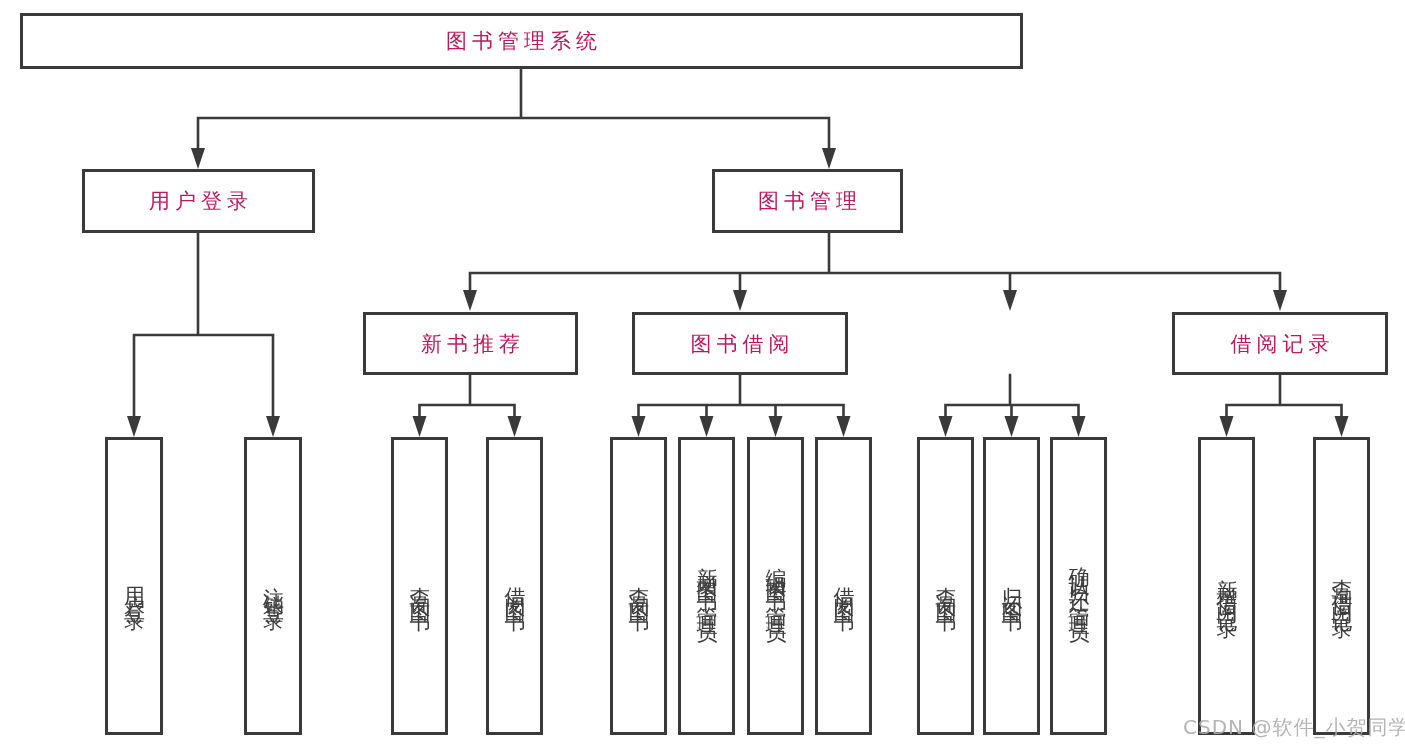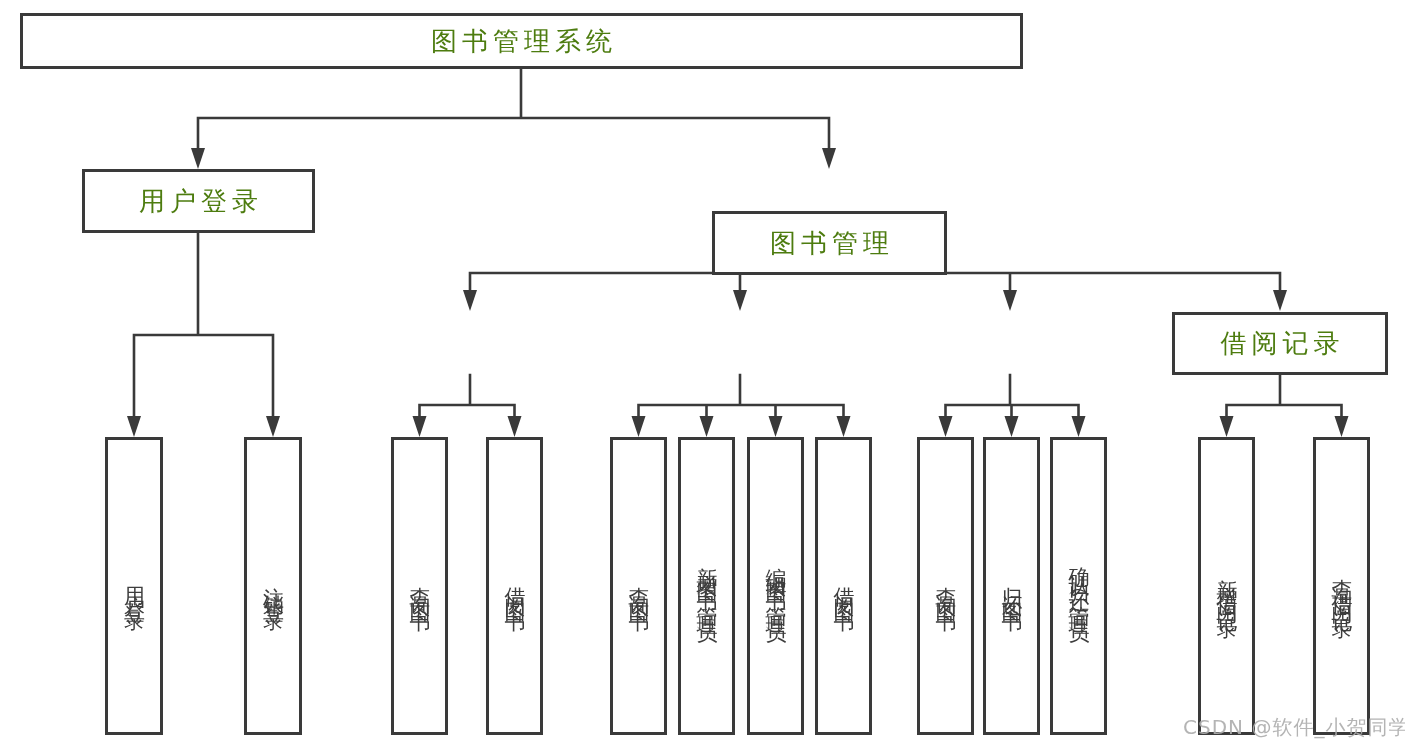--- a/index.html
+++ b/index.html
@@ -22,25 +22,25 @@
     box-sizing: border-box;
     background: #ffffff;
     border: 3px solid #3a3a3a;
     display: flex;
     align-items: center;
     justify-content: center;
     z-index: 2;
     color: #3d3d3d;
   }
   .hbox .label {
-    font-size: 26px;
+    font-size: 21px;
     letter-spacing: 5px;
     text-indent: 5px;
     white-space: nowrap;
-    color: #4d7c0f;
+    color: #be185d;
   }
   .vbox .label {
     writing-mode: vertical-rl;
     text-orientation: mixed;
     font-size: 21px;
     letter-spacing: 8px;
     color: #3d3d3d;
     line-height: 1.0;
   }
   #watermark {
@@ -114,24 +114,30 @@
              M1334.5 416 L1348.5 416 L1341.5 437 Z"></path>
   </svg>
 
   <div class="box hbox" style="left:20px; top:13px; width:1003px; height:56px;">
     <span class="label">图书管理系统</span>
   </div>
 
   <div class="box hbox" style="left:82px; top:169px; width:233px; height:64px;">
     <span class="label">用户登录</span>
   </div>
-  <div class="box hbox" style="left:712px; top:169px; width:235px; height:64px;margin-top:42px;">
+  <div class="box hbox" style="left:712px; top:169px; width:191px; height:64px;">
     <span class="label">图书管理</span>
   </div>
 
+  <div class="box hbox" style="left:363px; top:312px; width:215px; height:63px;">
+    <span class="label">新书推荐</span>
+  </div>
+  <div class="box hbox" style="left:632px; top:312px; width:216px; height:63px;">
+    <span class="label">图书借阅</span>
+  </div>
   <div class="box hbox" style="left:1172px; top:312px; width:216px; height:63px;">
     <span class="label">借阅记录</span>
   </div>
 
   <div class="box vbox" style="left:105px; top:437px; width:58px; height:298px;">
     <span class="label">用户登录</span>
   </div>
   <div class="box vbox" style="left:244px; top:437px; width:58px; height:298px;">
     <span class="label">注销登录</span>
   </div>

